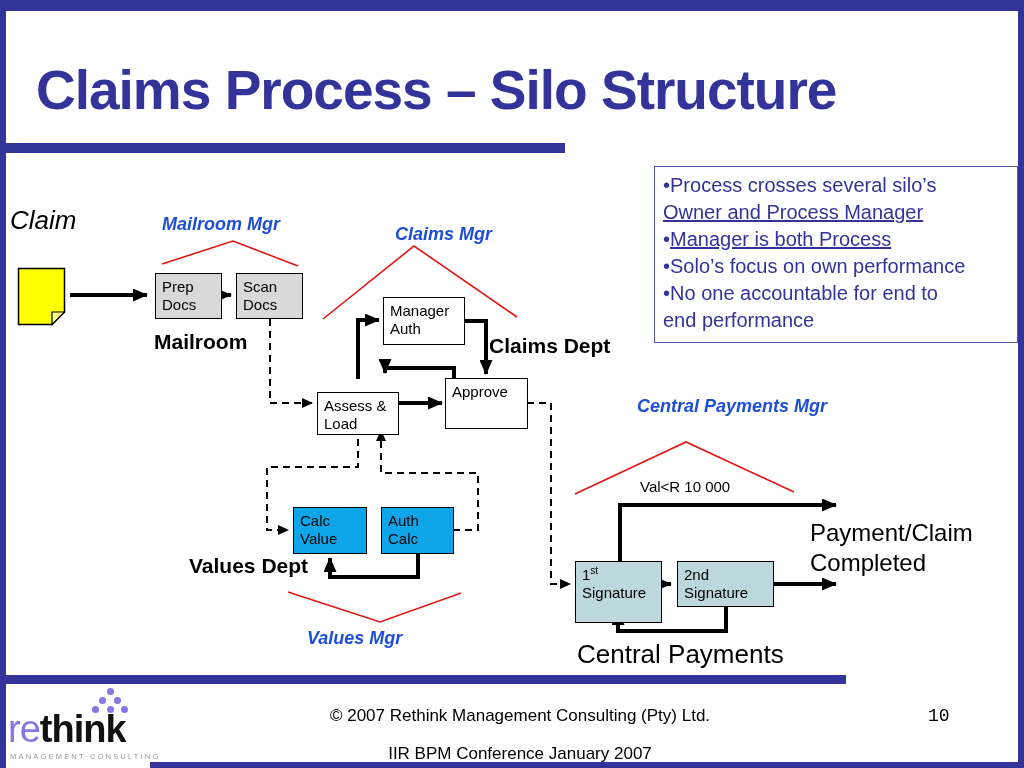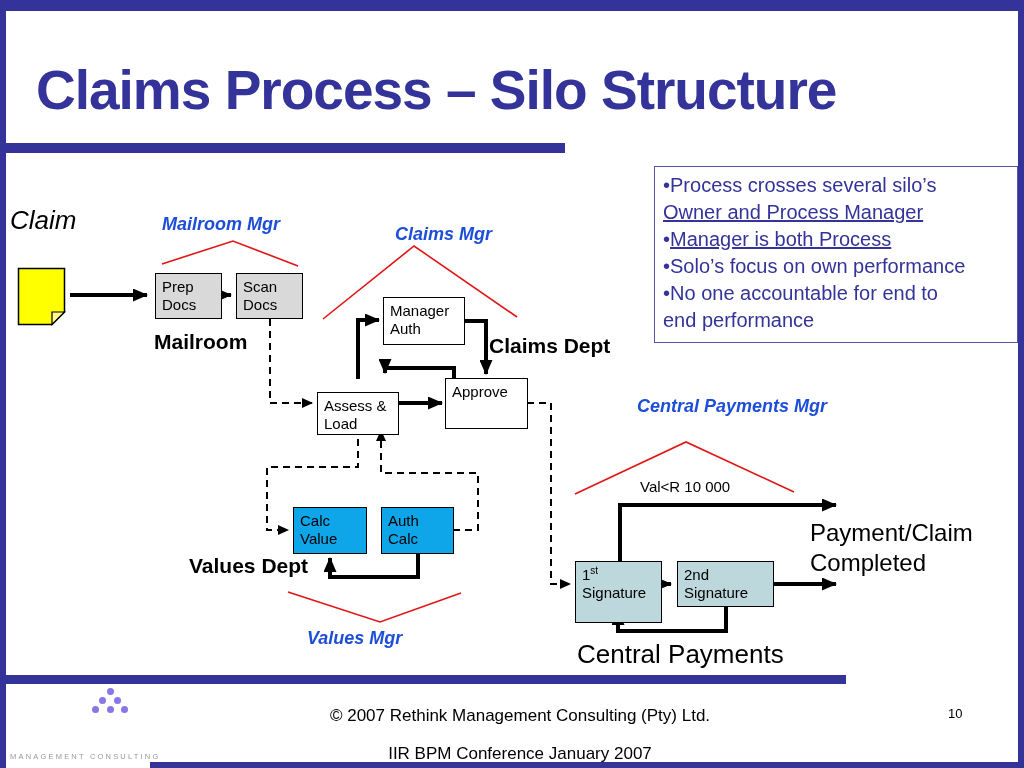--- a/index.html
+++ b/index.html
@@ -42,21 +42,21 @@
   svg.connectors{position:absolute;left:0;top:0;z-index:2;}
   
   .footer-bar{position:absolute;left:0;top:675px;width:846px;height:9px;background:#333399;}
   .logo{position:absolute;left:8px;top:688px;width:170px;height:74px;z-index:5;background:#fff;}
   .logo .dot{position:absolute;width:7px;height:7px;border-radius:50%;background:#8677E8;}
   .logo-text{position:absolute;left:0px;top:20px;font-size:38px;letter-spacing:-1px;white-space:nowrap;}
   .logo-re{color:#8677E8;font-weight:normal;}
   .logo-think{color:#111;font-weight:bold;}
   .logo-tag{position:absolute;left:2px;top:64px;font-size:7.5px;letter-spacing:2.2px;color:#999;white-space:nowrap;}
   .footer-center{position:absolute;left:170px;width:700px;text-align:center;font-size:17px;color:#000;}
-  .page-num{position:absolute;left:948px;top:706px;font-size:13px;}
+  .page-num{position:absolute;left:928px;top:706px;font-size:18px;font-family:Liberation Mono, monospace;}
 </style>
 </head>
 <body>
 
 <div class="slide">
 
   <div class="frame" style="left:0;top:0;width:1024px;height:11px;"></div>
   <div class="frame" style="left:0;top:0;width:6px;height:768px;"></div>
   <div class="frame" style="left:1018px;top:0;width:6px;height:768px;"></div>
   <div class="frame" style="left:150px;top:762px;width:874px;height:6px;"></div>
@@ -147,19 +147,20 @@
   <div class="mgr" style="left:307px;top:628px;">Values Mgr</div>
 
   <div class="footer-bar"></div>
   <div class="logo">
     <span class="dot" style="left:99px;top:0px;"></span>
     <span class="dot" style="left:91px;top:9px;"></span>
     <span class="dot" style="left:106px;top:9px;"></span>
     <span class="dot" style="left:84px;top:18px;"></span>
     <span class="dot" style="left:99px;top:18px;"></span>
     <span class="dot" style="left:113px;top:18px;"></span>
+    <div class="logo-text"><span class="logo-re">re</span><span class="logo-think">think</span></div>
     <div class="logo-tag">MANAGEMENT CONSULTING</div>
   </div>
   <div class="footer-center" style="top:706px;">© 2007 Rethink Management Consulting (Pty) Ltd.</div>
   <div class="page-num">10</div>
   <div class="footer-center" style="top:744px;">IIR BPM Conference January 2007</div>
 
 </div>
 
 </body></html>

